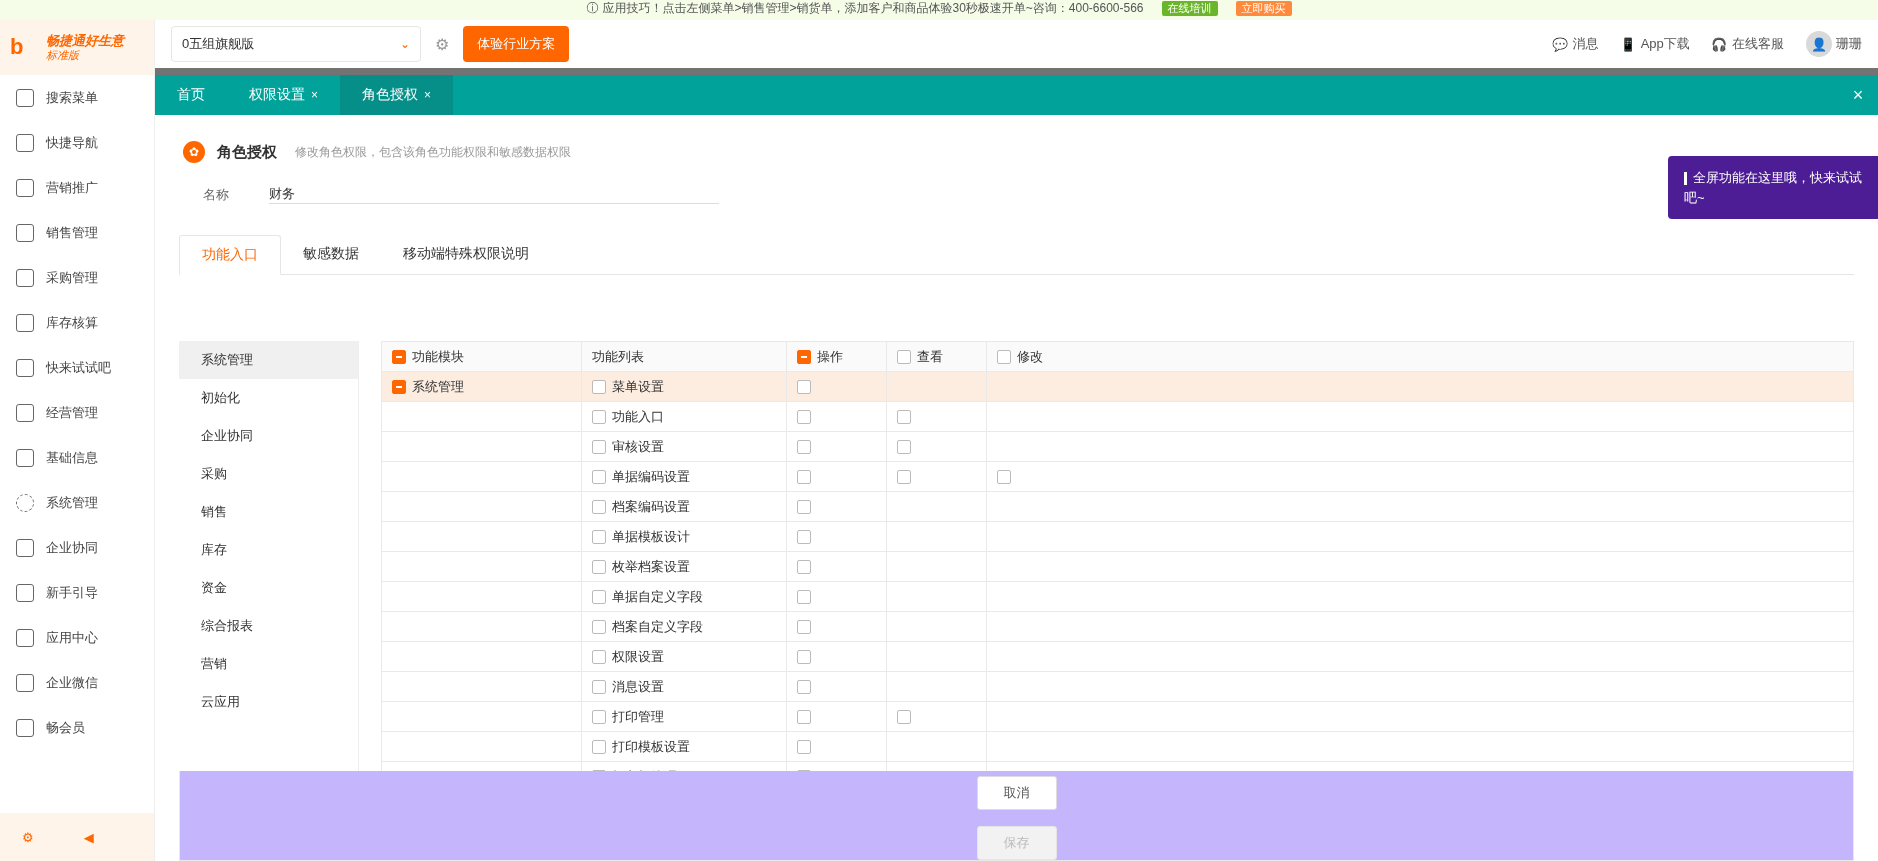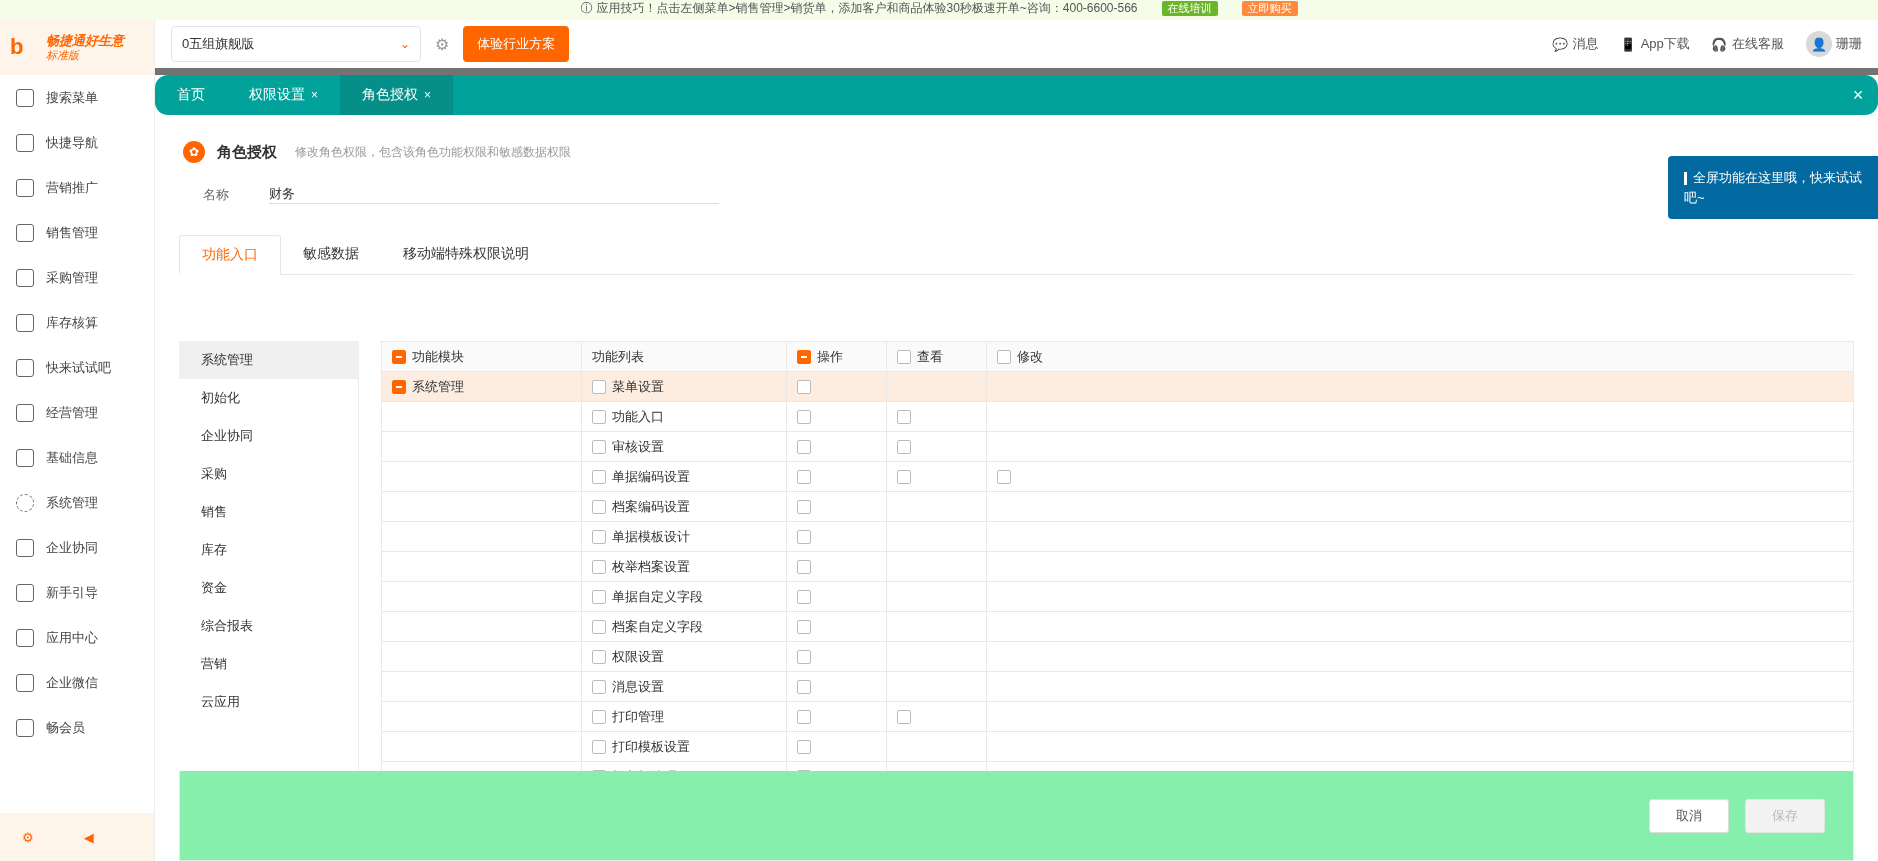--- a/index.html
+++ b/index.html
@@ -1,21 +1,21 @@
 <!DOCTYPE html>
 <html><head>
 <meta charset="utf-8">
 <style>
 * { margin: 0; padding: 0; box-sizing: border-box; font-family: "Microsoft YaHei", Arial, sans-serif; }
 body { font-size: 13px; color: #333; background: #fff; overflow: hidden; width: 1878px; height: 861px; position: relative; transform-origin: top left; }
 
 
 .tip-bar { position: absolute; top: 0; left: 0; right: 0; height: 20px; background: #f5fce8; display:flex; align-items:flex-start; justify-content:center; font-size:12px; color:#555;}
 .tip-bar .txt { display:flex; align-items:center; gap:4px; }
-.tip-bar .btn { background:#6bb52a; color:#fff; margin-left:20px; padding:0 6px; border-radius:2px; font-size:11px; cursor:pointer; }
+.tip-bar .btn { background:#6bb52a; color:#fff; margin-left:14px; padding:0 6px; border-radius:2px; font-size:11px; cursor:pointer; }
 .tip-bar .btn.orange { background:#ff8a3d; }
 
 
 .header { position:absolute; top:20px; left:155px; right:0; height:55px; background:#fff; display:flex; align-items:center; padding:0 16px; border-bottom:7px solid #737373;}
 .edition-sel { flex:0 0 250px; height:36px; border:1px solid #e5e5e5; border-radius:4px; display:flex; align-items:center; padding:0 10px; color:#333; font-size:13px; justify-content:space-between; cursor:pointer;}
 .edition-sel .chev { color:#f60; font-size:12px;}
 .gear { margin:0 14px; color:#999; cursor:pointer; font-size:16px;}
 .trial-btn { background:#f60; color:#fff; height:36px; padding:0 14px; border-radius:4px; display:flex; align-items:center; font-size:13px; cursor:pointer;}
 .header-right { margin-left:auto; display:flex; align-items:center; gap:22px; color:#555; font-size:13px;}
 .header-right .itm { display:flex; align-items:center; gap:4px; cursor:pointer;}
@@ -28,21 +28,21 @@
 .brand-txt .t1{ color:#f60; font-size:13px; font-weight:600;}
 .brand-txt .t2{ color:#f60; font-size:11px; }
 
 .sidebar { position:absolute; top:75px; left:0; bottom:0; width:155px; background:#fff; border-right:1px solid #eee; display:flex; flex-direction:column; }
 .sidebar .navitem { display:flex; align-items:center; gap:12px; height:45px; padding:0 16px; color:#444; cursor:pointer; }
 .sidebar .navitem .nico { width:18px; height:18px; border:1.5px solid #666; border-radius:3px; }
 .sidebar .navitem .nico.circle { border-radius:50%; border-style:dashed; }
 .sidebar .footer-icons { margin-top:auto; height:48px; background:#fff4e9; display:flex; align-items:center; gap:50px; padding:0 22px; color:#f60; }
 
 
-.tab-row { position:absolute; top:75px; left:155px; right:0; height:40px; background:#00a29a; display:flex; align-items:stretch; color:#fff;border-radius:13px;}
+.tab-row { position:absolute; top:75px; left:155px; right:0; height:40px; background:#00a29a; display:flex; align-items:stretch; color:#fff;}
 .tab-row .tab { padding:0 22px; display:flex; align-items:center; gap:6px; cursor:pointer; font-size:14px;}
 .tab-row .tab.active { background:#068f88; }
 .tab-row .tab .close { font-size:12px; }
 .tab-row .closeall { margin-left:auto; width:40px; display:flex; align-items:center; justify-content:center; cursor:pointer; font-size:18px;}
 
 
 .main { position:absolute; top:115px; left:155px; right:0; bottom:0; background:#fff; }
 
 .page-head { padding:26px 28px 16px; display:flex; align-items:center; gap:12px;}
 .page-head .badge { width:22px; height:22px; border-radius:50%; background:#f60; color:#fff; display:flex; align-items:center; justify-content:center; font-size:12px;}
@@ -73,26 +73,26 @@
 .perm-table .col-op { width:100px;}
 .perm-table .col-view { width:100px;}
 .perm-table .col-edit { }
 .chk { display:inline-block; width:14px; height:14px; border:1px solid #bbb; border-radius:2px; vertical-align:middle; margin-right:6px; background:#fff;}
 .chk.orange { background:#f60; border-color:#f60; position:relative;}
 .chk.orange::after { content:""; position:absolute; left:3px; right:3px; top:5px; height:2px; background:#fff;}
 tr.module-row td { background:#fdece0;}
 thead th { background:#fafafa !important; }
 
 
-.bottom-bar { position:absolute; bottom:0; left:24px; right:24px; height:90px; display:flex; align-items:center; border:1px solid #e9e9e9; border-top:none; padding:0 28px; justify-content:flex-end; gap:16px; background:#86efac;}
+.bottom-bar { position:absolute; bottom:0; left:24px; right:24px; height:90px; display:flex; align-items:center; border:1px solid #e9e9e9; border-top:none; padding:0 28px; justify-content:flex-end; gap:16px; background:#c4b5fd;flex-direction:column;}
 .bottom-bar button { height:34px; padding:0 26px; border:1px solid #ddd; border-radius:3px; background:#fff; color:#555; cursor:pointer; font-size:13px;}
 .bottom-bar button.disabled { background:#f2f2f2; color:#bbb; border-color:#e5e5e5; cursor:not-allowed;}
 
 
-.float-tip { position:absolute; top:156px; right:0; background:#0369a1; color:#fff; padding:12px 16px; font-size:13px; border-radius:4px 0 0 4px; max-width:210px; line-height:1.5;}
+.float-tip { position:absolute; top:156px; right:0; background:#4c1d95; color:#fff; padding:12px 16px; font-size:13px; border-radius:4px 0 0 4px; max-width:210px; line-height:1.5;}
 .float-tip::before { content:""; display:inline-block; width:3px; height:13px; background:#fff; margin-right:6px; vertical-align:middle; }
 
 
 .perm-table::-webkit-scrollbar{ width:10px;}
 .perm-table::-webkit-scrollbar-thumb{ background:#ccc; border-radius:5px;}
 </style>
 </head>
 <body>
 
 <div class="tip-bar">

